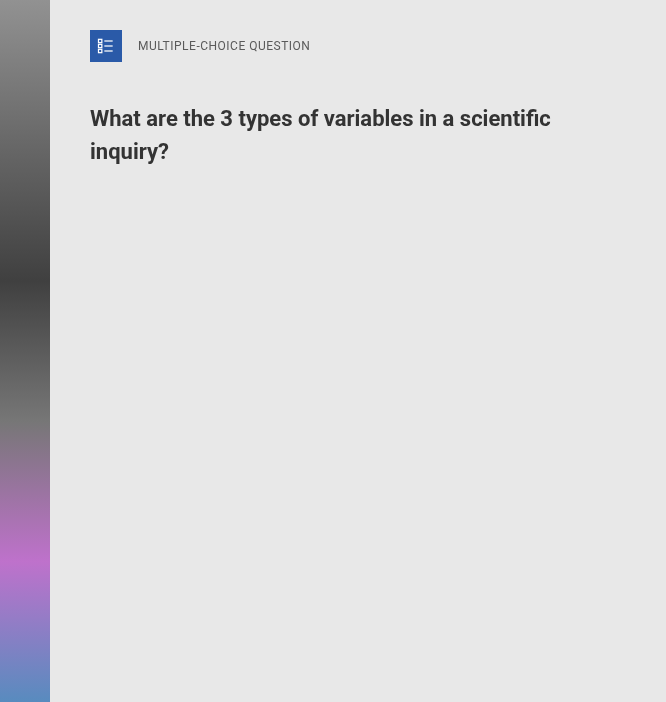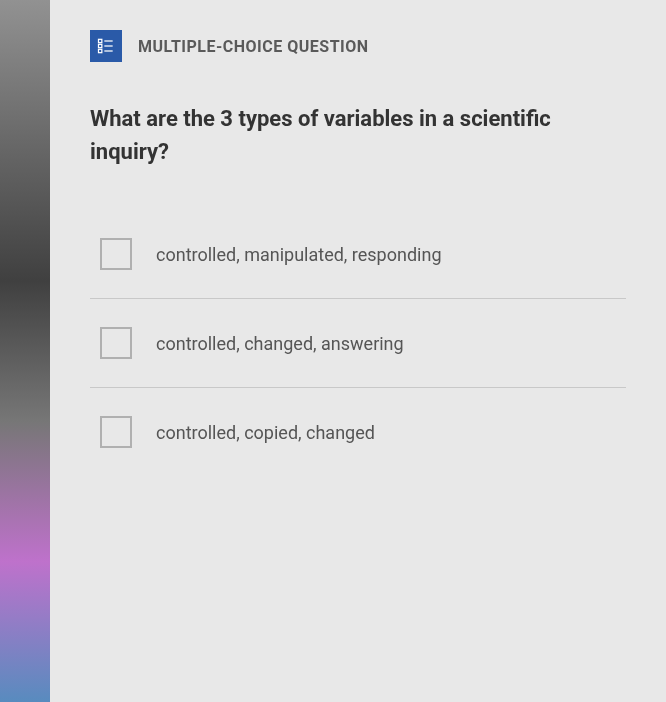--- a/index.html
+++ b/index.html
@@ -41,22 +41,22 @@
       display: flex;
       align-items: center;
       justify-content: center;
       flex-shrink: 0;
     }
     .header-icon svg {
       width: 20px;
       height: 20px;
     }
     .header-label {
-      font-size: 16px;
-      font-weight: 700;
+      font-size: 12px;
+      font-weight: 400;
       color: #5a5a5a;
       letter-spacing: 0.5px;
     }
     .question-text {
       font-size: 22px;
       font-weight: 700;
       color: #333;
       line-height: 1.5;
       margin-bottom: 42px;
     }
@@ -102,27 +102,13 @@
         <line x1="10" y1="12" x2="20" y2="12" stroke="#fff" stroke-width="1.5"></line>
         <rect x="3" y="16" width="4" height="4" stroke="#fff" stroke-width="1.5"></rect>
         <line x1="10" y1="18" x2="20" y2="18" stroke="#fff" stroke-width="1.5"></line>
       </svg>
     </div>
     <div class="header-label">MULTIPLE-CHOICE QUESTION</div>
   </div>
 
   <div class="question-text">What are the 3 types of variables in a scientific inquiry?</div>
 
-  <div class="options">
-    <div class="option">
-      <div class="checkbox"></div>
-      <div class="option-text">controlled, manipulated, responding</div>
-    </div>
-    <div class="option">
-      <div class="checkbox"></div>
-      <div class="option-text">controlled, changed, answering</div>
-    </div>
-    <div class="option">
-      <div class="checkbox"></div>
-      <div class="option-text">controlled, copied, changed</div>
-    </div>
-  </div>
 </div>
 
 </body></html>

